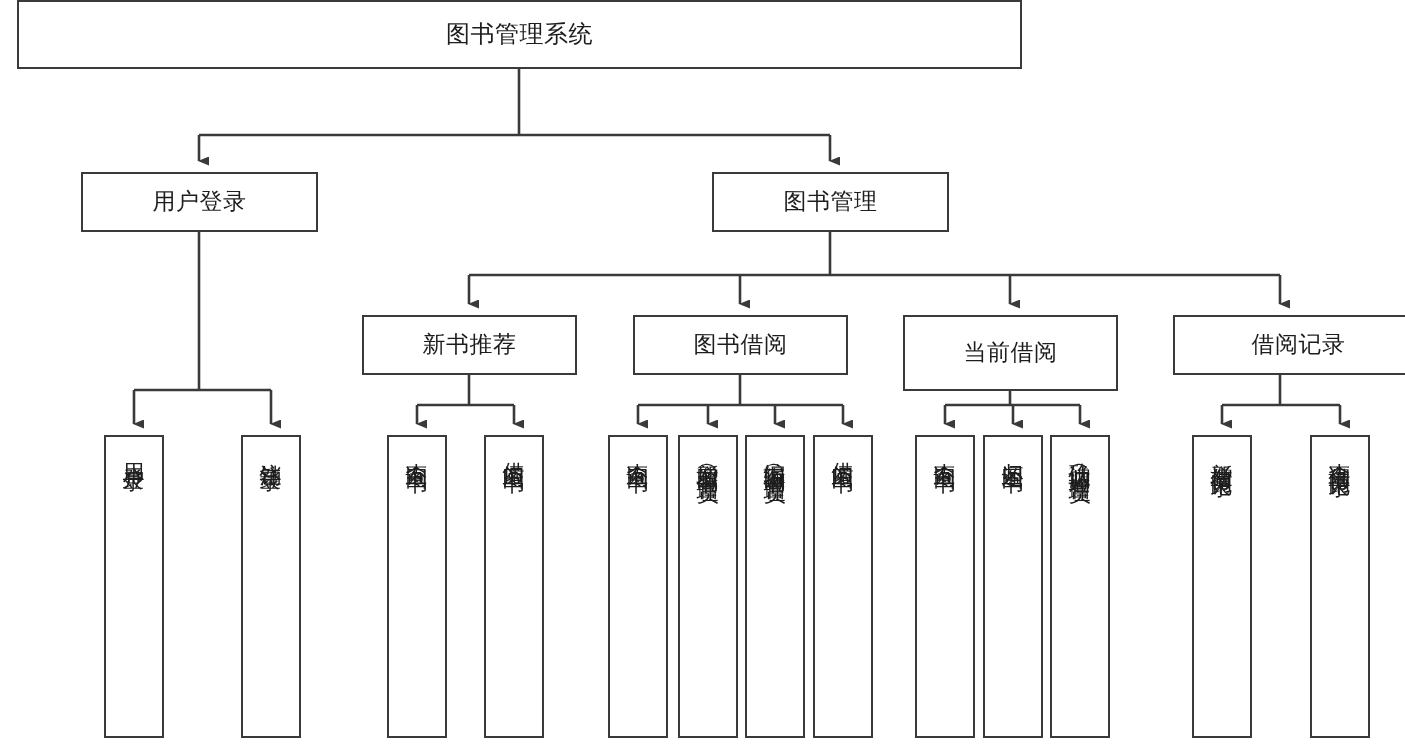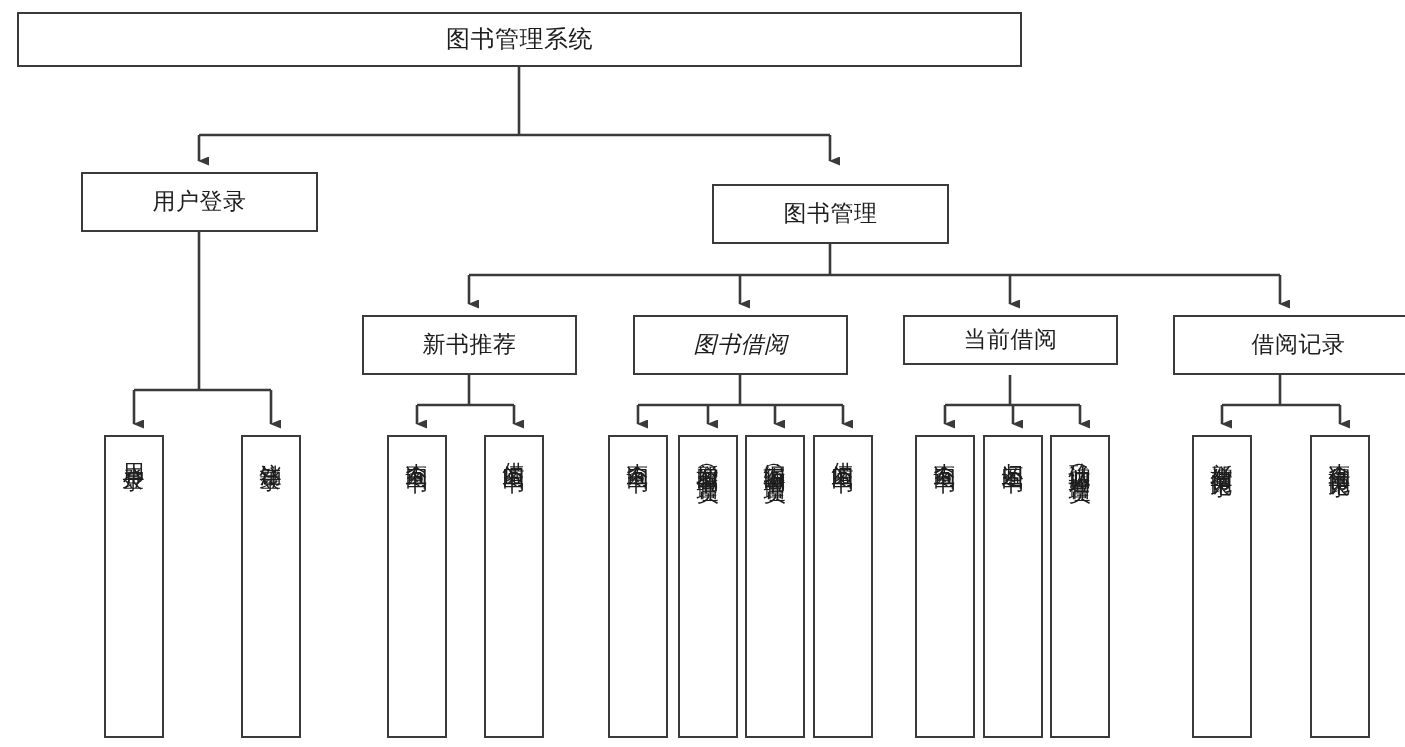--- a/index.html
+++ b/index.html
@@ -116,36 +116,36 @@
         <path d="M1013,405 L1013,424" marker-end="url(#arrowhead)"></path>
         <path d="M1080,405 L1080,424" marker-end="url(#arrowhead)"></path>
         <path d="M1280,375 L1280,405"></path>
         <path d="M1222,405 L1340,405"></path>
         <path d="M1222,405 L1222,424" marker-end="url(#arrowhead)"></path>
         <path d="M1340,405 L1340,424" marker-end="url(#arrowhead)"></path>
       </g>
   </svg>
 
   <div id="nodes">
-      <div class="node horiz root" style="left: 17px; top: 12px; width: 1005px; height: 55px;">
+      <div class="node horiz root" style="left: 17px; top: 0; width: 1005px; height: 69px;">
         <span class="node-label">图书管理系统</span>
       </div>
       <div class="node horiz" style="left: 81px; top: 172px; width: 237px; height: 60px;">
         <span class="node-label">用户登录</span>
       </div>
-      <div class="node horiz" style="left: 712px; top: 184px; width: 237px; height: 60px;">
+      <div class="node horiz" style="left: 712px; top: 172px; width: 237px; height: 60px;">
         <span class="node-label">图书管理</span>
       </div>
       <div class="node horiz" style="left: 362px; top: 315px; width: 215px; height: 60px; font-family: Liberation Serif, serif;">
         <span class="node-label">新书推荐</span>
       </div>
-      <div class="node horiz" style="left: 633px; top: 315px; width: 215px; height: 60px; font-style: italic;">
+      <div class="node horiz" style="left: 633px; top: 315px; width: 215px; height: 60px;">
         <span class="node-label">图书借阅</span>
       </div>
-      <div class="node horiz" style="left: 903px; top: 315px; width: 215px; height: 50px;">
+      <div class="node horiz" style="left: 903px; top: 315px; width: 215px; height: 76px;">
         <span class="node-label">当前借阅</span>
       </div>
       <div class="node horiz" style="left: 1173px; top: 315px; width: 251px; height: 60px;">
         <span class="node-label">借阅记录</span>
       </div>
       <div class="node leaf" style="left: 104px; top: 435px; width: 60px; height: 303px;">
         <span class="node-label">用户登录</span>
       </div>
       <div class="node leaf" style="left: 241px; top: 435px; width: 60px; height: 303px;">
         <span class="node-label">注销登录</span>

